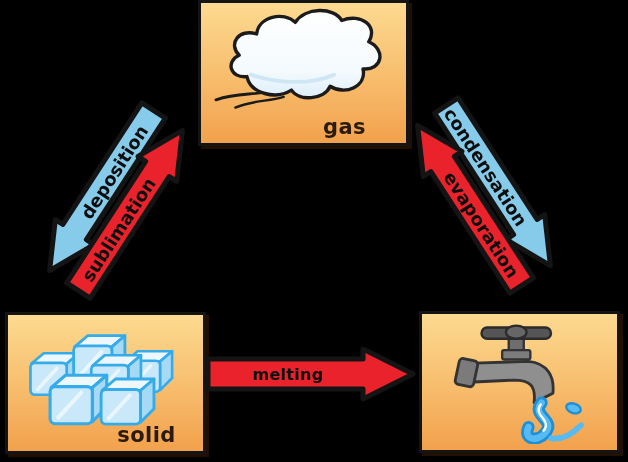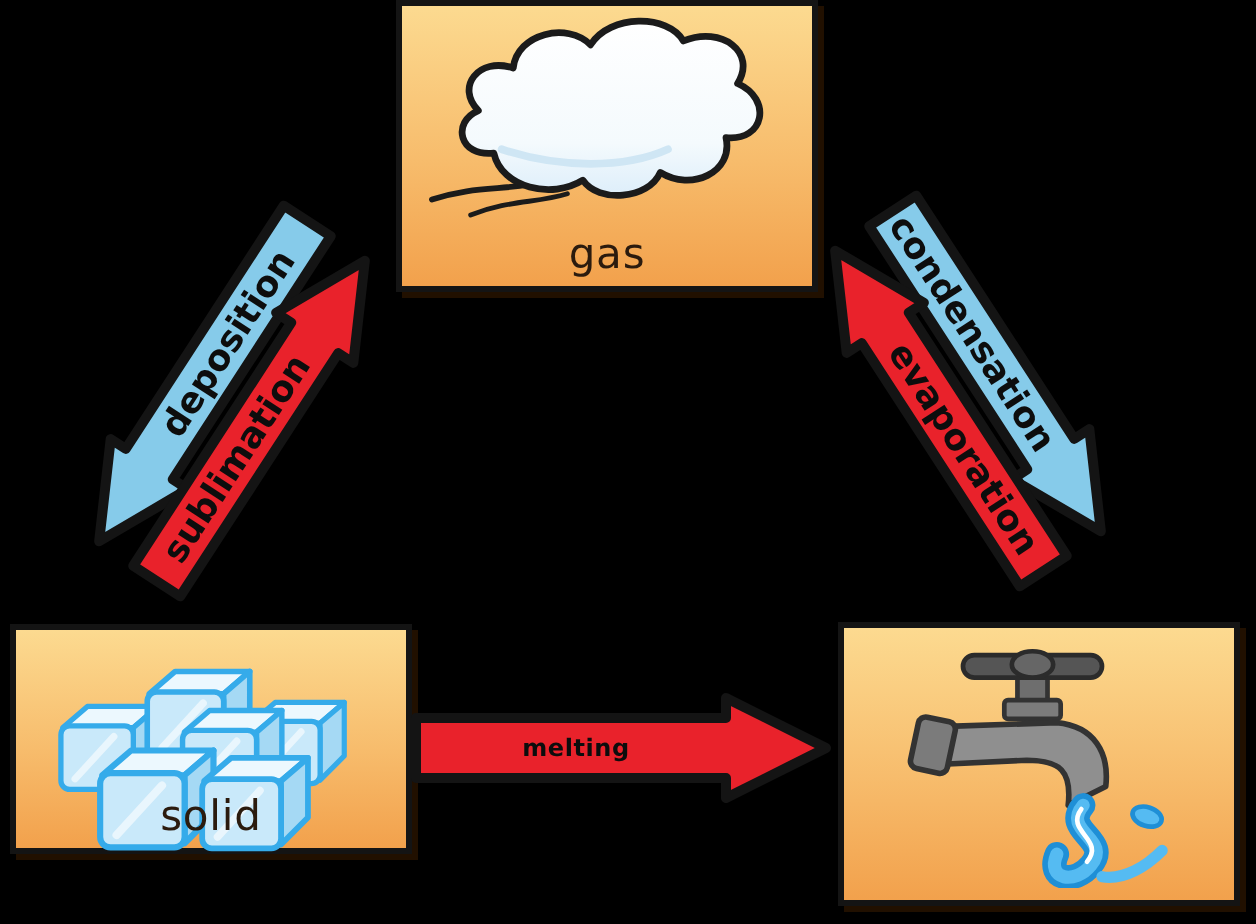--- a/index.html
+++ b/index.html
@@ -9,42 +9,42 @@
   }
   
   .state-box{
     position:absolute;
     background:linear-gradient(to bottom,#fcda90 0%,#f7bc6c 55%,#f2a14c 100%);
     border:3px solid #141414;
     box-sizing:border-box;
     box-shadow:3px 3px 0 rgba(60,30,0,.55);
   }
   .box-gas{left:198px;top:0;width:211px;height:146px;}
-  .box-solid{left:5px;top:312px;width:201px;height:115px;}
+  .box-solid{left:5px;top:312px;width:201px;height:142px;}
   .box-liquid{left:419px;top:311px;width:201px;height:142px;}
   .box-label{
     position:absolute;bottom:4px;left:0;width:100%;text-align:center;
-    font-size:21px;font-weight:400;color:#2b1b0e;letter-spacing:.4px;
+    font-size:21px;font-weight:700;color:#2b1b0e;letter-spacing:.4px;padding-left:41px;
   }
   .box-art{position:absolute;left:50%;transform:translateX(-50%);}
   
   .pair{position:absolute;}
   .pair-left{left:17px;top:157px;width:198px;height:87px;transform:rotate(-57deg);}
   .pair-right{left:385px;top:152px;width:198px;height:87px;transform:rotate(57deg);}
   .pair-bottom{left:205px;top:346px;width:212px;height:92px;}
   .arrow{position:absolute;left:0;}
   .arrow svg{position:absolute;left:0;top:0;overflow:visible;}
   .arrow .arrow-label{
     position:absolute;inset:0;display:flex;align-items:center;justify-content:center;
     font-weight:700;color:#0d0d0d;white-space:nowrap;
   }
   .diag{width:198px;height:52px;}
   .horiz{width:212px;height:56px;}
   .diag .arrow-label{font-size:18px;}
-  .horiz .arrow-label{font-size:12px;letter-spacing:.3px;}
+  .horiz .arrow-label{font-size:16px;letter-spacing:.3px;}
   .pt-right .arrow-label{padding-right:46px;}
   .pt-left .arrow-label{padding-left:46px;}
   .row2-diag{top:35px;}
   .row2-horiz{top:36px;}
 </style>
 </head>
 <body>
 
 <div class="stage">
 

